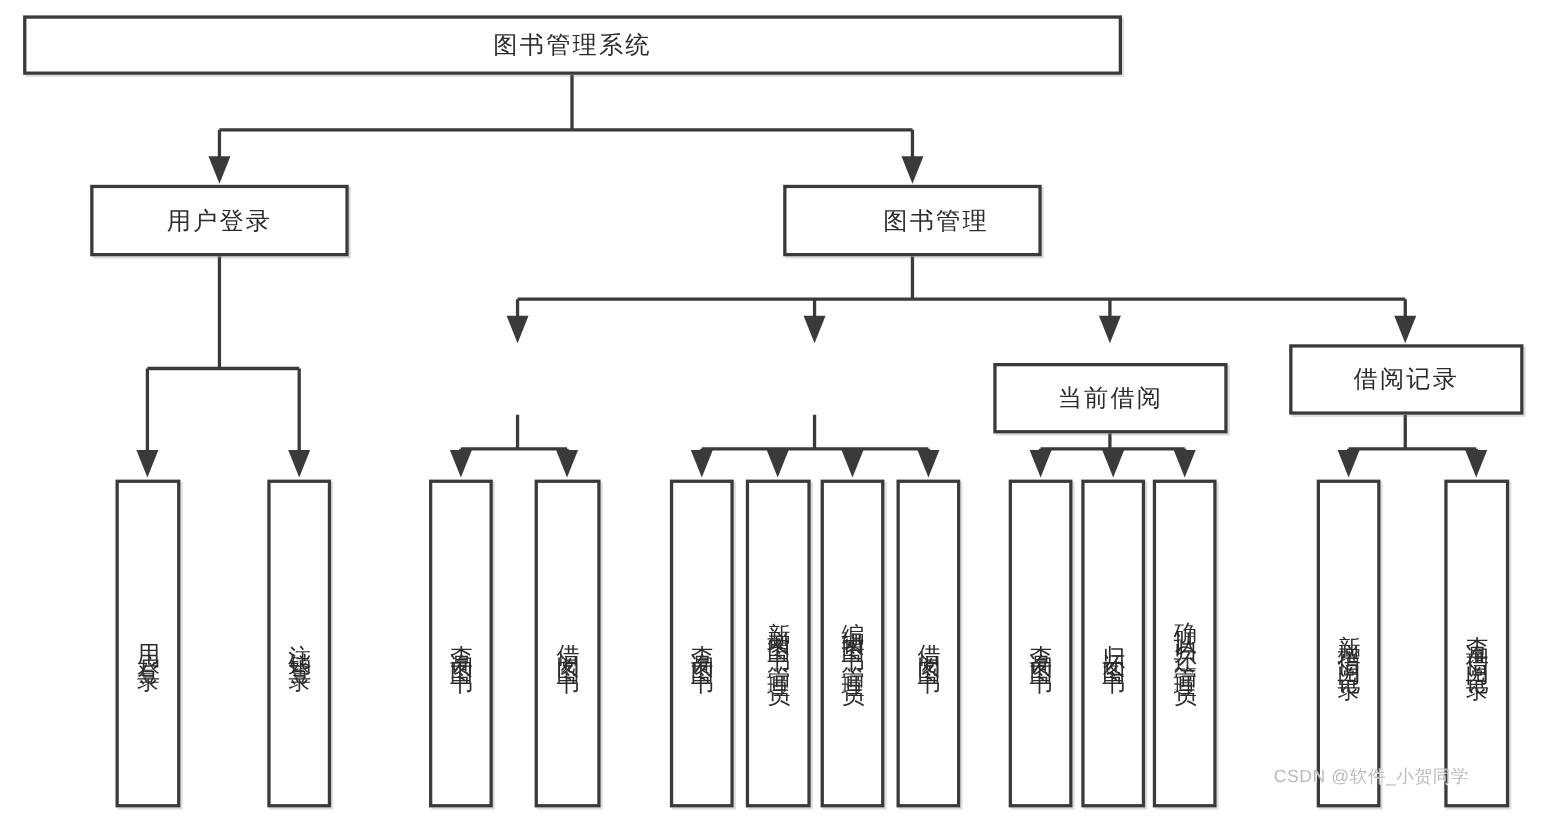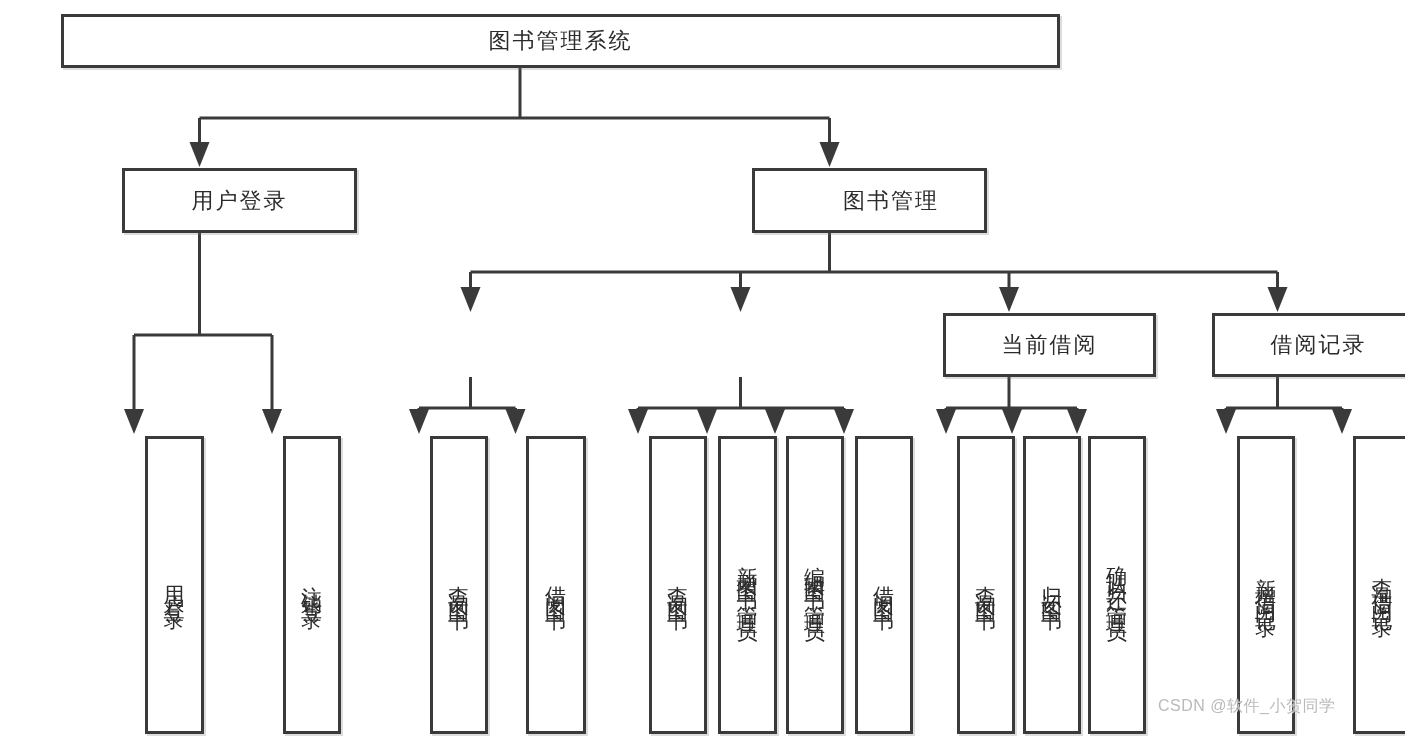--- a/index.html
+++ b/index.html
@@ -37,21 +37,20 @@
     border: 3px solid #3a3a3a;
     box-shadow: 2px 2px 0 rgba(120,120,120,0.25);
     display: flex;
     align-items: center;
     justify-content: center;
     color: #2b2b2b;
     font-size: 22px;
     letter-spacing: 2px;
     z-index: 1;
     text-align: left;
-    margin-left: 40px;
   }
   .leaf {
     writing-mode: vertical-lr;
     text-orientation: mixed;
     font-size: 21px;
     letter-spacing: 8px;
     line-height: 1;
   }
   #watermark {
     position: absolute;
@@ -104,21 +103,21 @@
     <path class="cl" d="M1277.5 377 V408 M1226 408 H1342 M1226 408 V411 M1342 408 V411"></path>
     <polygon class="ah" points="1216,409 1236,409 1226,434"></polygon>
     <polygon class="ah" points="1332,409 1352,409 1342,434"></polygon>
   </svg>
 
   <div class="node" style="left:21px; top:14px; width:999px; height:54px;">图书管理系统</div>
 
   <div class="node" style="left:82px; top:168px; width:235px; height:65px;">用户登录</div>
   <div class="node" style="left:712px; top:168px; width:235px; height:65px;padding-left:43px;">图书管理</div>
 
-  <div class="node" style="left:903px; top:313px; width:213px; height:64px;">当前借阅</div>
+  <div class="node" style="left:903px; top:330px; width:213px; height:64px;">当前借阅</div>
   <div class="node" style="left:1172px; top:313px; width:213px; height:64px;">借阅记录</div>
 
   <div class="node leaf" style="left:105px; top:436px; width:59px; height:298px;">用户登录</div>
   <div class="node leaf" style="left:243px; top:436px; width:58px; height:298px;">注销登录</div>
 
   <div class="node leaf" style="left:390px; top:436px; width:58px; height:298px;">查询图书</div>
   <div class="node leaf" style="left:486px; top:436px; width:60px; height:298px;">借阅图书</div>
 
   <div class="node leaf" style="left:609px; top:436px; width:58px; height:298px;">查询图书</div>
   <div class="node leaf" style="left:678px; top:436px; width:59px; height:298px;">新增图书（管理员）</div>

